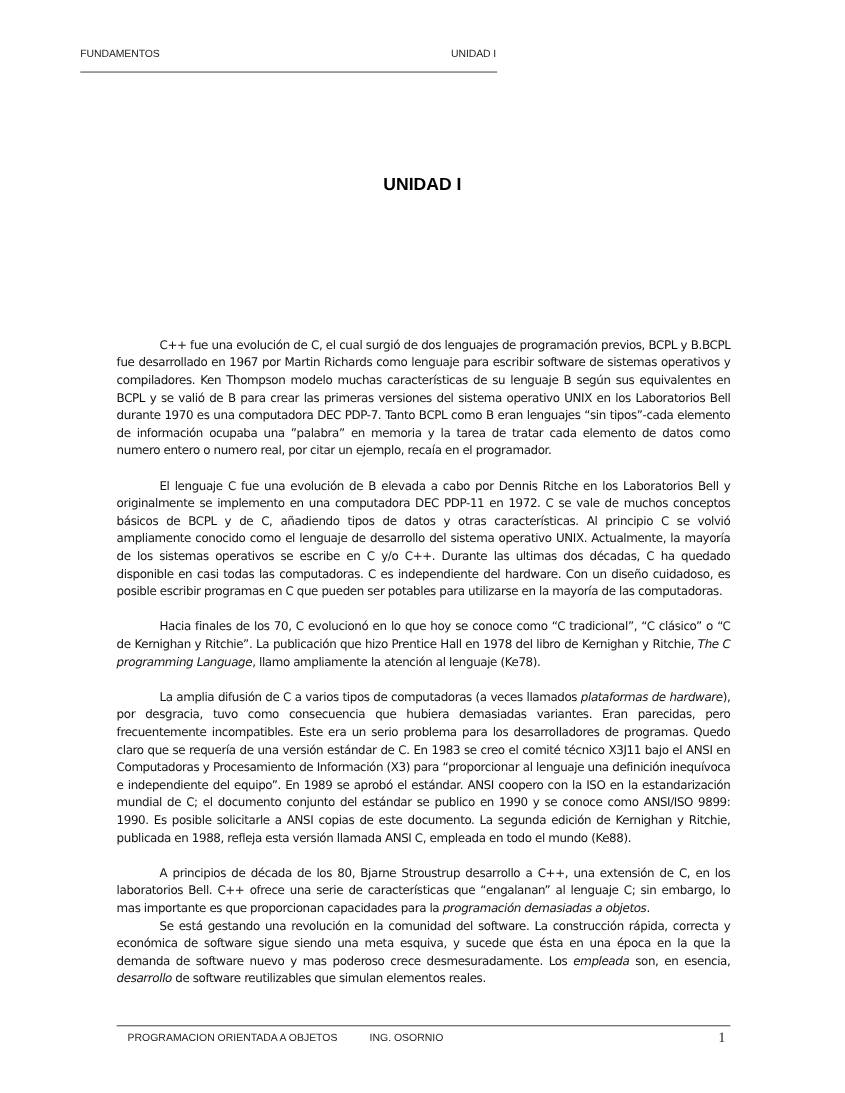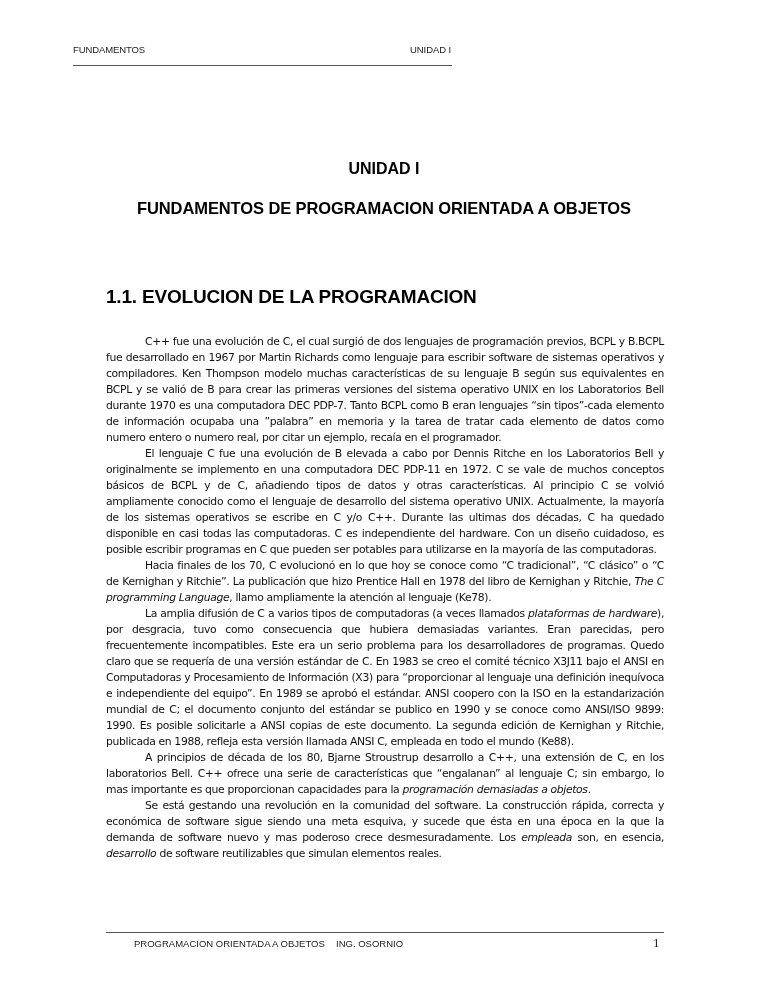--- a/index.html
+++ b/index.html
@@ -5,42 +5,40 @@
     html, body { margin: 0; padding: 0; background: #ffffff; }
     body { width: 768px; height: 994px; position: relative; overflow: hidden; color: #000; }
     .page { position: absolute; left: 0; top: 0; width: 768px; height: 782px; background: #fff; }
     .hdr-left, .hdr-right { position: absolute; top: 44px; font-family: "Liberation Sans", sans-serif; font-size: 9.5px; letter-spacing: -0.1px; color: #222; }
     .hdr-left { left: 73px; }
     .hdr-right { right: 317px; }
     .hdr-rule { position: absolute; left: 73px; top: 65px; width: 379px; border-top: 1px solid #555; }
     .unit-title { position: absolute; top: 160px; left: 0; width: 768px; text-align: center; font-family: "Liberation Sans", sans-serif; font-weight: bold; font-size: 16px; }
     .main-title { position: absolute; top: 199px; left: 0; width: 768px; text-align: center; font-family: "Liberation Sans", sans-serif; font-weight: bold; font-size: 16.5px; letter-spacing: -0.1px; }
     .section-title { position: absolute; top: 286px; left: 106px; font-family: "Liberation Sans", sans-serif; font-weight: bold; font-size: 19px; letter-spacing: -0.2px; }
-    .body { position: absolute; left: 106px; top: 334px; width: 558px; font-family: "DejaVu Sans", sans-serif; font-size: 10.8px; line-height: 16px; text-align: justify; letter-spacing: -0.35px; color: #111; }
+    .body { position: absolute; left: 106px; top: 306px; width: 558px; font-family: "DejaVu Sans", sans-serif; font-size: 10.8px; line-height: 16px; text-align: justify; letter-spacing: -0.35px; color: #111; }
     .body p { margin: 0; text-indent: 39px; }
-    .body p.gap { }
+    .body p.gap { margin-top: 16px; }
     .body em { font-style: italic; }
     .footer-rule { position: absolute; left: 106px; top: 932px; width: 558px; border-top: 1px solid #555; }
     .ftr { position: absolute; top: 938px; font-family: "Liberation Sans", sans-serif; font-size: 9.5px; color: #222; }
-    .ftr-left { left: 106px; padding-left: 28px; }
+    .ftr-left { left: 88px; padding-left: 28px; }
     .ftr-mid { left: 336px; }
     .ftr-page { position: absolute; top: 935px; left: 653px; font-family: "Liberation Serif", serif; font-size: 13px; color: #222; }
   </style>
 </head>
 <body>
 
 <div class="page">
   <div class="hdr-left">FUNDAMENTOS</div>
   <div class="hdr-right">UNIDAD I</div>
   <div class="hdr-rule"></div>
 
   <div class="unit-title">UNIDAD I</div>
-  <div class="main-title">FUNDAMENTOS DE PROGRAMACION ORIENTADA A OBJETOS</div>
 
-  <div class="section-title">1.1. EVOLUCION DE LA PROGRAMACION</div>
 
   <div class="body">
     <p>C++ fue una evolución de C, el cual surgió de dos lenguajes de programación previos, BCPL y B.BCPL fue desarrollado en 1967 por Martin Richards como lenguaje para escribir software de sistemas operativos y compiladores. Ken Thompson modelo muchas características de su lenguaje B según sus equivalentes en BCPL y se valió de B para crear las primeras versiones del sistema operativo UNIX en los Laboratorios Bell durante 1970 es una computadora DEC PDP-7. Tanto BCPL como B eran lenguajes “sin tipos”-cada elemento de información ocupaba una ”palabra” en memoria y la tarea de tratar cada elemento de datos como numero entero o numero real, por citar un ejemplo, recaía en el programador.</p>
     <p class="gap">El lenguaje C fue una evolución de B elevada a cabo por Dennis Ritche en los Laboratorios Bell y originalmente se implemento en una computadora DEC PDP-11 en 1972. C se vale de muchos conceptos básicos de BCPL y de C, añadiendo tipos de datos y otras características. Al principio C se volvió ampliamente conocido como el lenguaje de desarrollo del sistema operativo UNIX. Actualmente, la mayoría de los sistemas operativos se escribe en C y/o C++. Durante las ultimas dos décadas, C ha quedado disponible en casi todas las computadoras. C es independiente del hardware. Con un diseño cuidadoso, es posible escribir programas en C que pueden ser potables para utilizarse en la mayoría de las computadoras.</p>
     <p class="gap">Hacia finales de los 70, C evolucionó en lo que hoy se conoce como “C tradicional”, “C clásico” o “C de Kernighan y Ritchie”. La publicación que hizo Prentice Hall en 1978 del libro de Kernighan y Ritchie, <em>The C programming Language</em>, llamo ampliamente la atención al lenguaje (Ke78).</p>
     <p class="gap">La amplia difusión de C a varios tipos de computadoras (a veces llamados <em>plataformas de hardware</em>), por desgracia, tuvo como consecuencia que hubiera demasiadas variantes. Eran parecidas, pero frecuentemente incompatibles. Este era un serio problema para los desarrolladores de programas. Quedo claro que se requería de una versión estándar de C. En 1983 se creo el comité técnico X3J11 bajo el ANSI en Computadoras y Procesamiento de Información (X3) para “proporcionar al lenguaje una definición inequívoca e independiente del equipo”. En 1989 se aprobó el estándar. ANSI coopero con la ISO en la estandarización mundial de C; el documento conjunto del estándar se publico en 1990 y se conoce como ANSI/ISO 9899: 1990. Es posible solicitarle a ANSI copias de este documento. La segunda edición de Kernighan y Ritchie, publicada en 1988, refleja esta versión llamada ANSI C, empleada en todo el mundo (Ke88).</p>
     <p class="gap">A principios de década de los 80, Bjarne Stroustrup desarrollo a C++, una extensión de C, en los laboratorios Bell. C++ ofrece una serie de características que “engalanan” al lenguaje C; sin embargo, lo mas importante es que proporcionan capacidades para la <em>programación demasiadas a objetos</em>.</p>
     <p>Se está gestando una revolución en la comunidad del software. La construcción rápida, correcta y económica de software sigue siendo una meta esquiva, y sucede que ésta en una época en la que la demanda de software nuevo y mas poderoso crece desmesuradamente. Los <em>empleada</em> son, en esencia, <em>desarrollo</em> de software reutilizables que simulan elementos reales.</p>
   </div>
 

